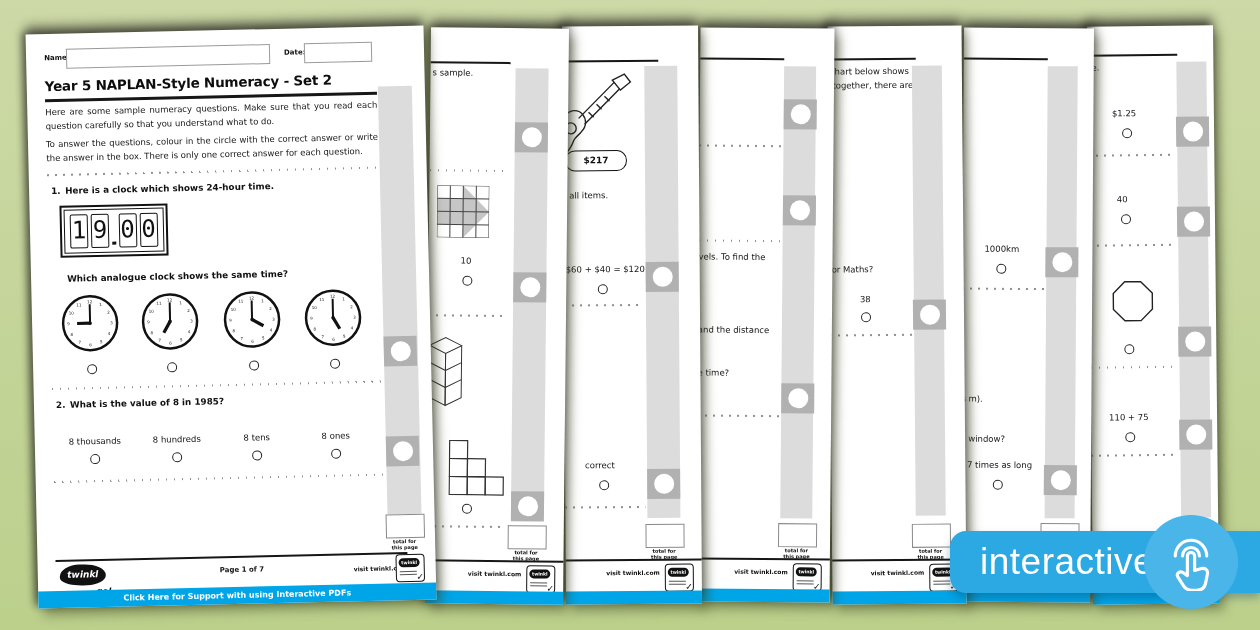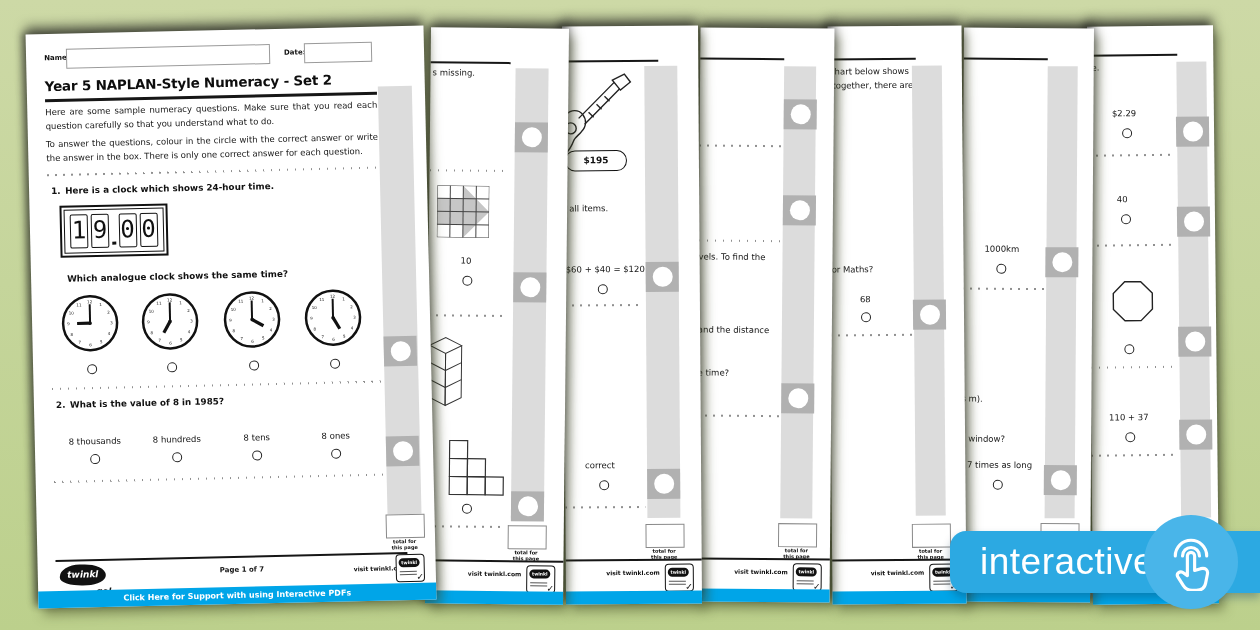--- a/index.html
+++ b/index.html
@@ -204,21 +204,21 @@
       <span class="blob">twinkl</span>
       <span class="l1"></span>
       <span class="l2"></span>
       <span class="chkmark">✓</span>
     </div>
     <div class="bluebar pagebar">Click Here for Support with using Interactive PDFs</div>
   </div>
 
   <div class="page" style="left:428px;top:28px;width:138px;height:576px;transform:rotate(.6deg);z-index:16;">
     <div class="rule" style="left:0;top:34px;width:80px;height:1.5px;"></div>
-    <div class="fr" style="left:2px;top:40px;">s missing.</div>
+    <div class="fr" style="left:2px;top:40px;">s sample.</div>
     <div class="sidebar" style="left:85px;top:40px;width:33px;height:450px;"></div>
     <button class="chk" style="left:85px;top:94px;">
         <i></i>
       </button>
     <button class="chk" style="left:85px;top:244px;">
         <i></i>
       </button>
     <button class="chk" style="left:85px;top:463px;">
         <i></i>
       </button>
@@ -286,22 +286,22 @@
       <g stroke="#222" stroke-width="1.4" fill="#fff">
         <path d="M8 86 C0 78 0 64 10 58 C14 55 15 52 18 48 C22 43 30 43 34 48 C38 53 38 60 33 65 C30 69 27 70 25 74 C21 84 15 92 8 86 Z"></path>
         <circle cx="22" cy="62" r="5.5"></circle>
         <path d="M30 52 L66 16 M36 58 L72 22" fill="none"></path>
         <path d="M64 14 L76 8 L82 16 L72 24 Z"></path>
         <line x1="40" y1="46" x2="45" y2="51" fill="none"></line>
           <line x1="48" y1="38" x2="53" y2="43" fill="none"></line>
           <line x1="56" y1="30" x2="61" y2="35" fill="none"></line>
       </g>
     </svg>
-    <div class="pill" style="left:2px;top:124px;width:60px;height:19px;">$195</div>
-    <div class="fr" style="left:6px;top:177px;">all items.</div>
+    <div class="pill" style="left:2px;top:124px;width:60px;height:19px;">$217</div>
+    <div class="fr" style="left:6px;top:164px;">all items.</div>
     <div class="fr" style="left:2px;top:238px;">$60 + $40 = $120</div>
     <span class="opt" style="left:34px;top:258px;"></span>
     <div class="dots" style="left:0;top:278px;width:80px;"></div>
     <div class="fr" style="left:20px;top:434px;">correct</div>
     <span class="opt" style="left:34px;top:454px;"></span>
     <div class="dots" style="left:0;top:480px;width:80px;"></div>
     <div class="sidebar" style="left:82px;top:40px;width:33px;height:452px;"></div>
     <button class="chk" style="left:82px;top:236px;">
         <i></i>
       </button>
@@ -354,21 +354,21 @@
       <span class="chkmark">✓</span>
     </div>
     <div class="bluebar stripbar"></div>
   </div>
 
   <div class="page" style="left:830px;top:26px;width:134px;height:578px;transform:rotate(-.5deg);z-index:13;">
     <div class="rule" style="left:0;top:32px;width:88px;height:1.5px;"></div>
     <div class="fr" style="left:2px;top:40px;">chart below shows</div>
     <div class="fr" style="left:2px;top:54px;">ltogether, there are</div>
     <div class="fr" style="left:2px;top:238px;text-align:center;">or Maths?</div>
-    <div class="fr" style="left:30px;top:268px;">68</div>
+    <div class="fr" style="left:30px;top:268px;">38</div>
     <span class="opt" style="left:31px;top:286px;"></span>
     <div class="dots" style="left:0;top:308px;width:84px;"></div>
     <div class="sidebar" style="left:84px;top:40px;width:30px;height:450px;"></div>
     <button class="chk" style="left:83px;top:274px;">
         <i></i>
       </button>
     <div class="totalbox" style="left:80px;top:498px;width:37px;height:22px;"></div>
     <div class="totallbl" style="left:78px;top:522px;width:41px;">
       <span>total for</span><br><span>this page</span>
     </div>
@@ -404,32 +404,32 @@
       <span>total for</span><br><span>this page</span>
     </div>
     <div class="rule" style="left:0;top:530px;width:130px;height:2px;"></div>
     <div class="visit" style="right:40px;top:540px;">visit twinkl.com</div>
     <div class="bluebar stripbar"></div>
   </div>
 
   <div class="page" style="left:1090px;top:26px;width:126px;height:578px;transform:rotate(-.6deg);z-index:11;">
     <div class="rule" style="left:0;top:28px;width:90px;height:1.5px;"></div>
     <div class="fr" style="left:4px;top:36px;">e.</div>
-    <div class="fr" style="left:24px;top:82px;">$2.29</div>
+    <div class="fr" style="left:24px;top:82px;">$1.25</div>
     <span class="opt" style="left:34px;top:102px;"></span>
     <div class="dots" style="left:0;top:128px;width:86px;"></div>
     <div class="fr" style="left:28px;top:168px;">40</div>
     <span class="opt" style="left:32px;top:188px;"></span>
     <div class="dots" style="left:0;top:218px;width:86px;"></div>
     <svg width="42" height="42" viewBox="0 0 42 42" style="position:absolute;left:22px;top:254px;">
       <polygon points="13,1.5 29,1.5 40.5,13 40.5,29 29,40.5 13,40.5 1.5,29 1.5,13" fill="none" stroke="#222" stroke-width="1.4"></polygon>
     </svg>
     <span class="opt" style="left:34px;top:318px;"></span>
     <div class="dots" style="left:0;top:340px;width:86px;"></div>
-    <div class="fr" style="left:18px;top:386px;">110 + 37</div>
+    <div class="fr" style="left:18px;top:386px;">110 + 75</div>
     <span class="opt" style="left:34px;top:406px;"></span>
     <div class="dots" style="left:0;top:428px;width:86px;"></div>
     <div class="sidebar" style="left:89px;top:36px;width:30px;height:456px;"></div>
     <button class="chk" style="left:88px;top:91px;">
         <i></i>
       </button>
     <button class="chk" style="left:88px;top:181px;">
         <i></i>
       </button>
     <button class="chk" style="left:88px;top:301px;">

